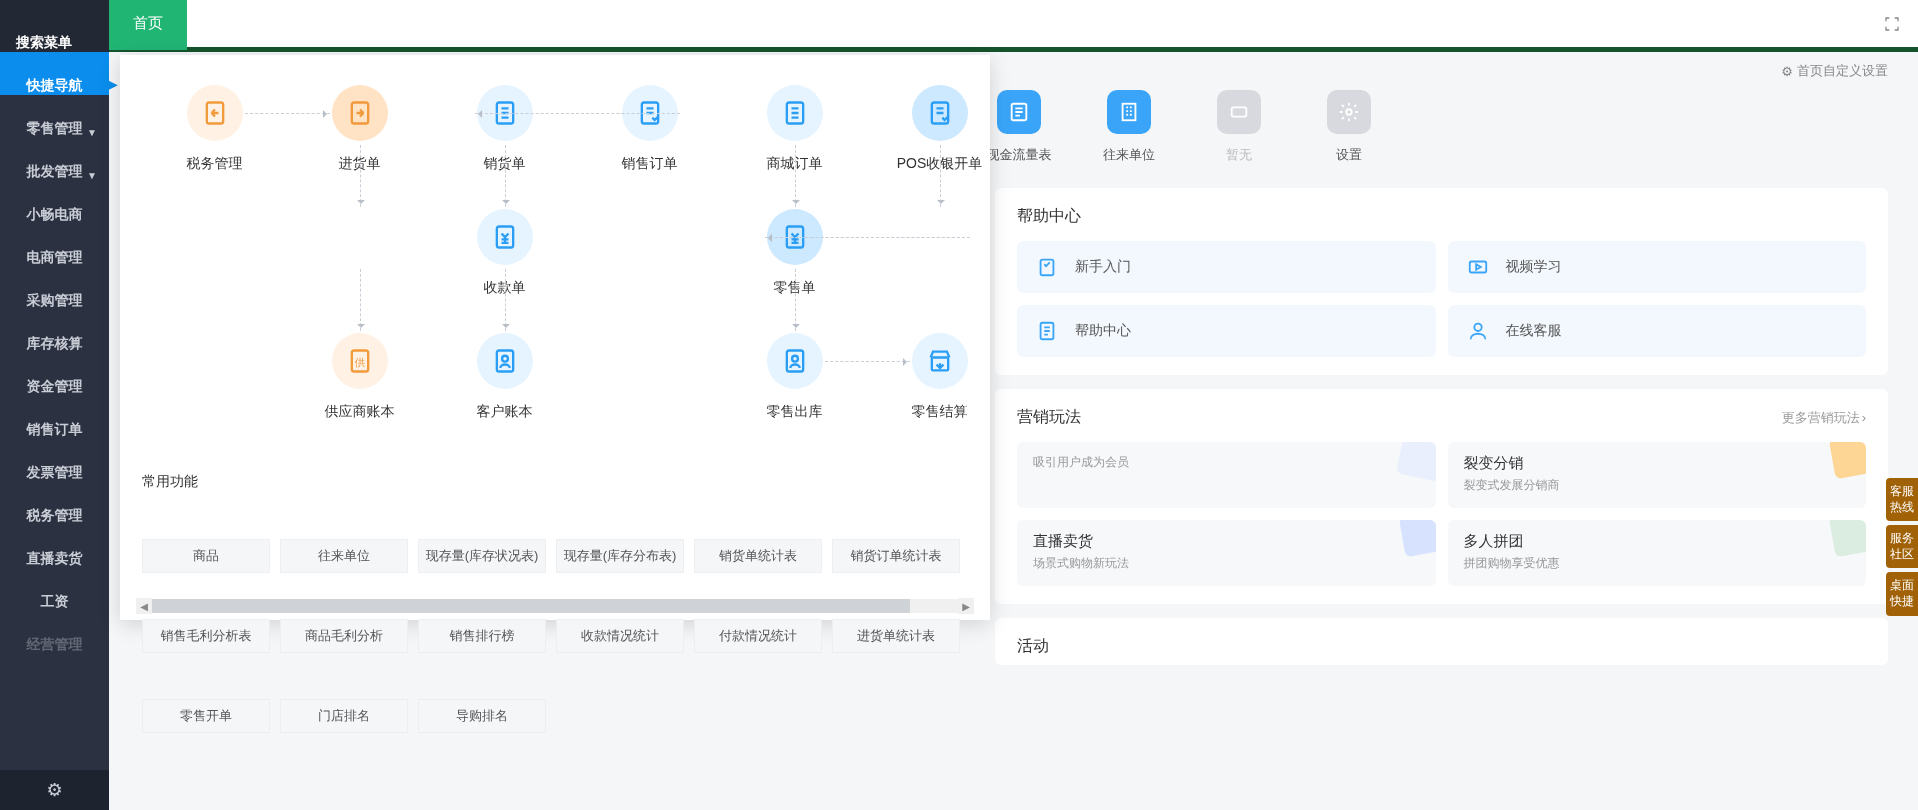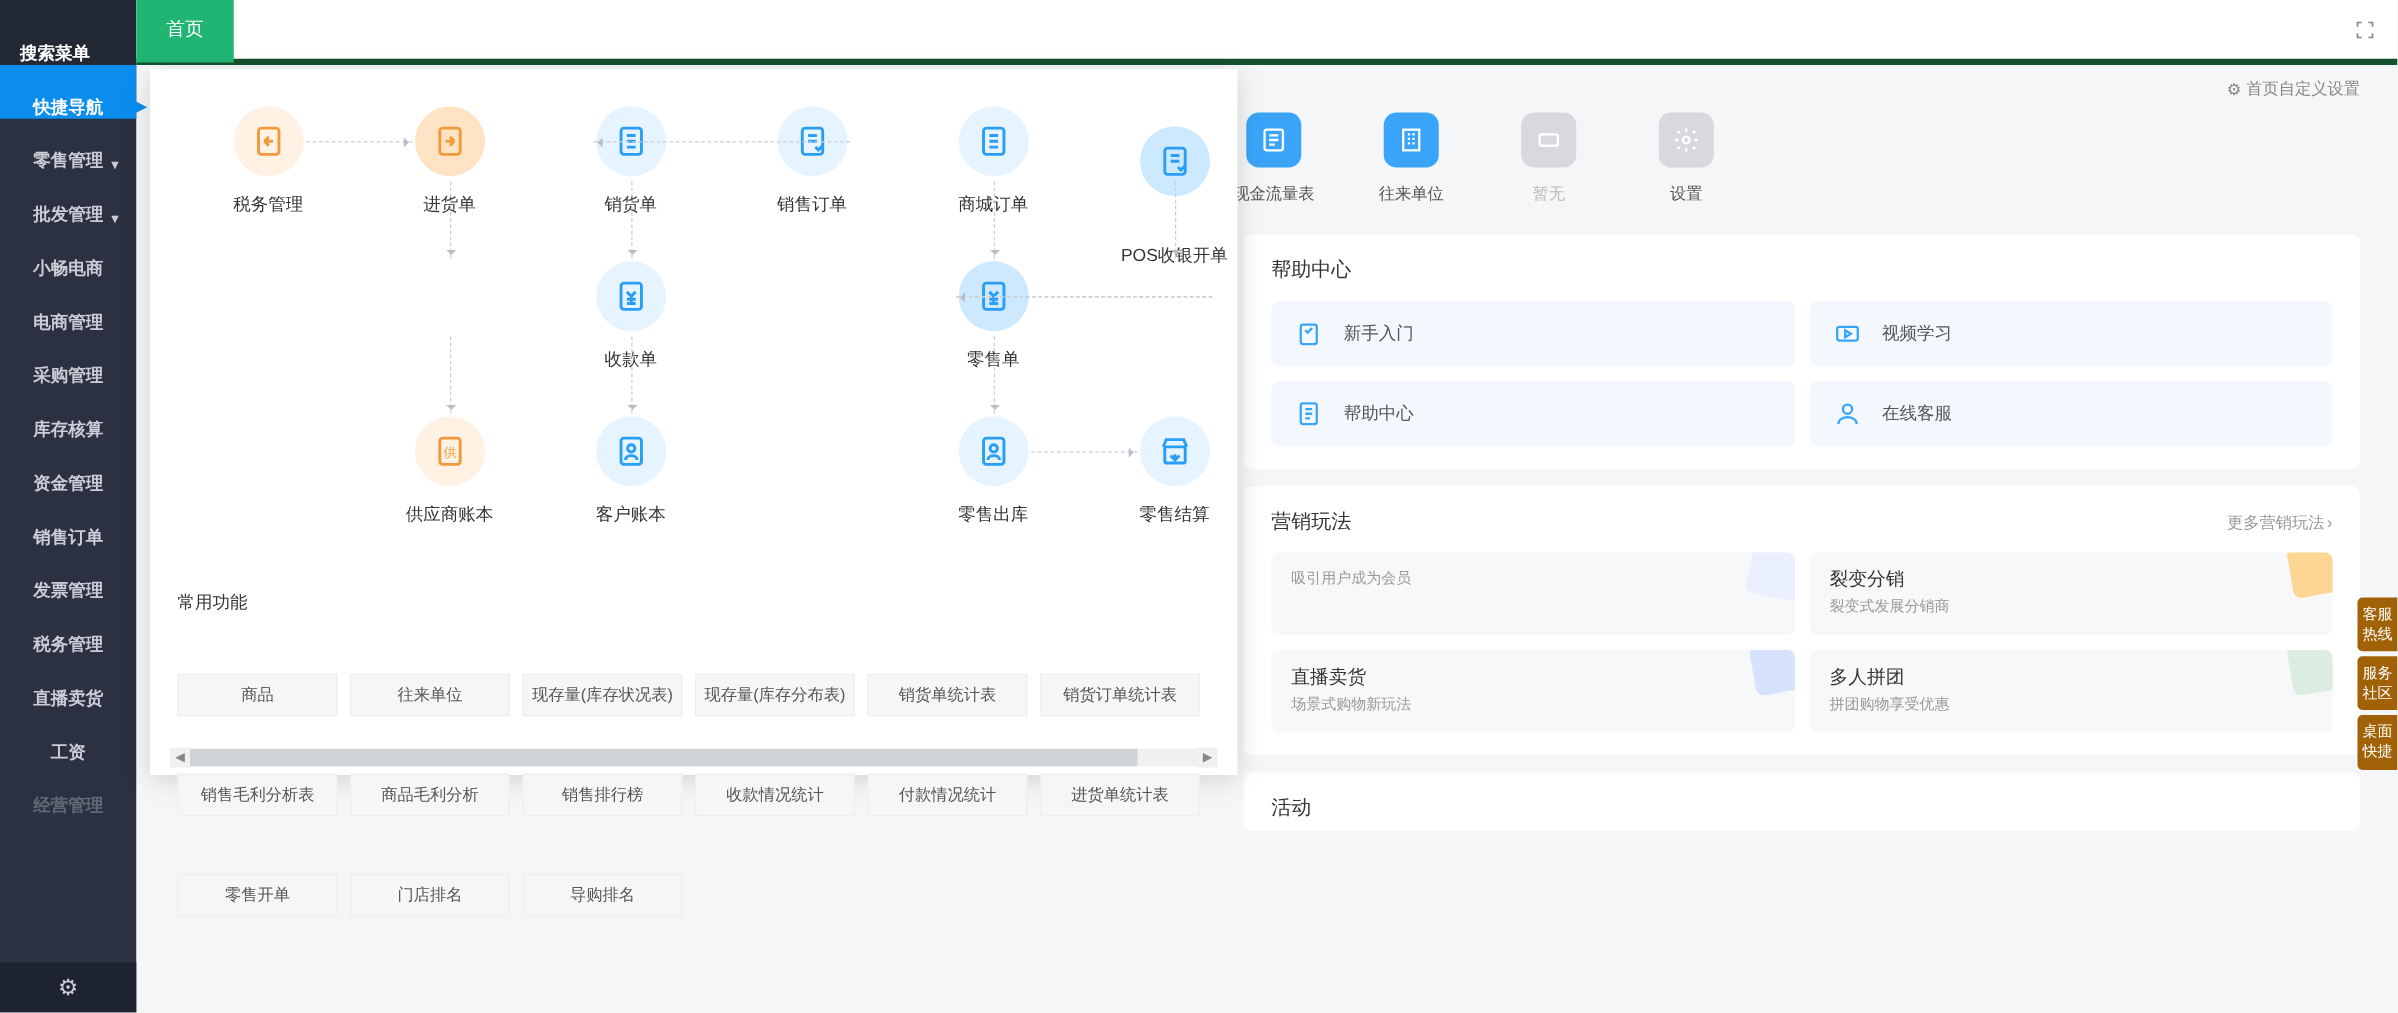--- a/index.html
+++ b/index.html
@@ -316,21 +316,21 @@
       </div>
       <div class="flow-node" style="position: absolute; left: 580px; top: 0px; width: 145px;">
         <div class="flow-icon blue">
           <svg viewBox="0 0 24 24" fill="none" stroke="currentColor" stroke-width="2">
             <rect x="5" y="3" width="14" height="18" rx="2"></rect>
             <path d="M9 8h6M9 12h6M9 16h6"></path>
           </svg>
         </div>
         <div class="flow-label">商城订单</div>
       </div>
-      <div class="flow-node" style="position: absolute; left: 725px; top: 16px; width: 145px; gap: 25px;">
+      <div class="flow-node" style="position: absolute; left: 725px; top: 0px; width: 145px;">
         <div class="flow-icon blue strong">
           <svg viewBox="0 0 24 24" fill="none" stroke="currentColor" stroke-width="2">
             <rect x="5" y="3" width="14" height="18" rx="2"></rect>
             <path d="M9 8h6M9 12h6"></path>
             <path d="M14 16l2 2 3-3"></path>
           </svg>
         </div>
         <div class="flow-label">POS收银开单</div>
       </div>
       <div class="flow-node" style="position: absolute; left: 580px; top: 124px; width: 145px;">

